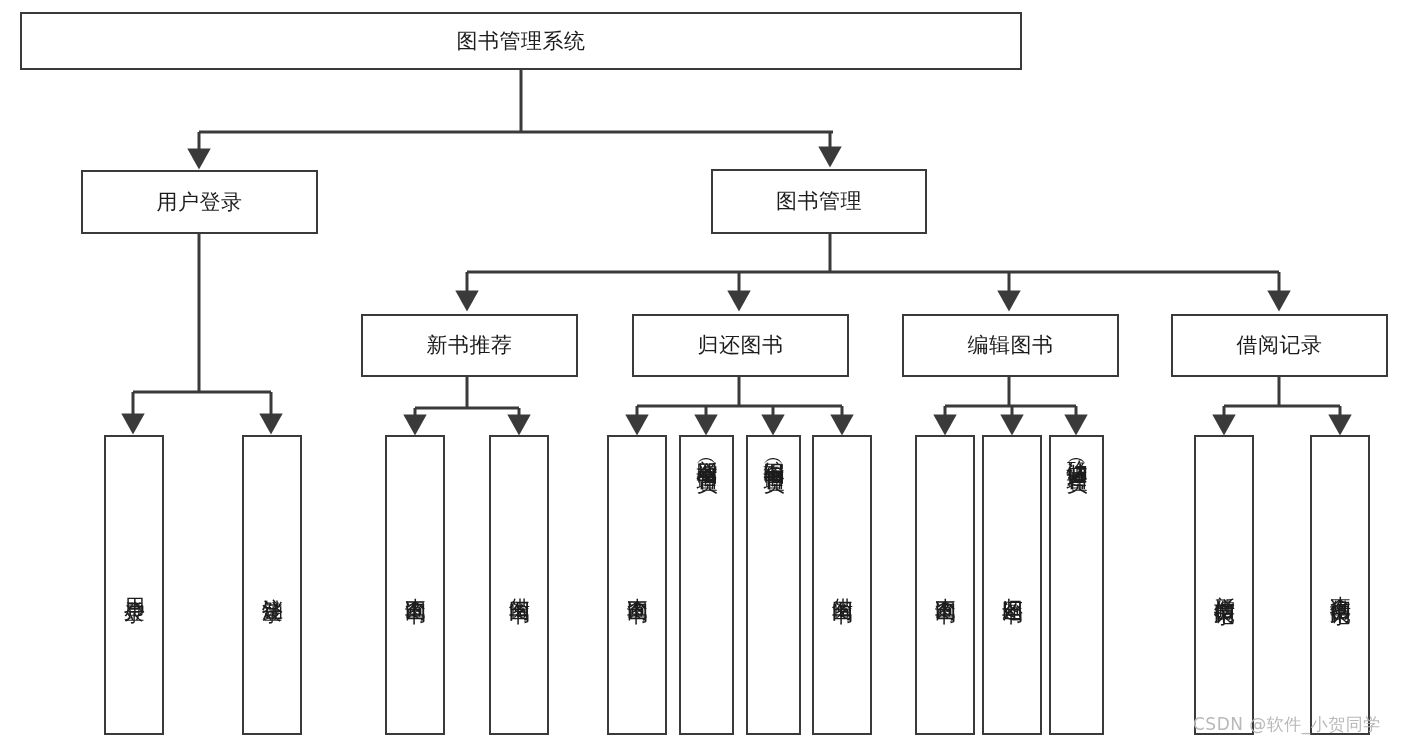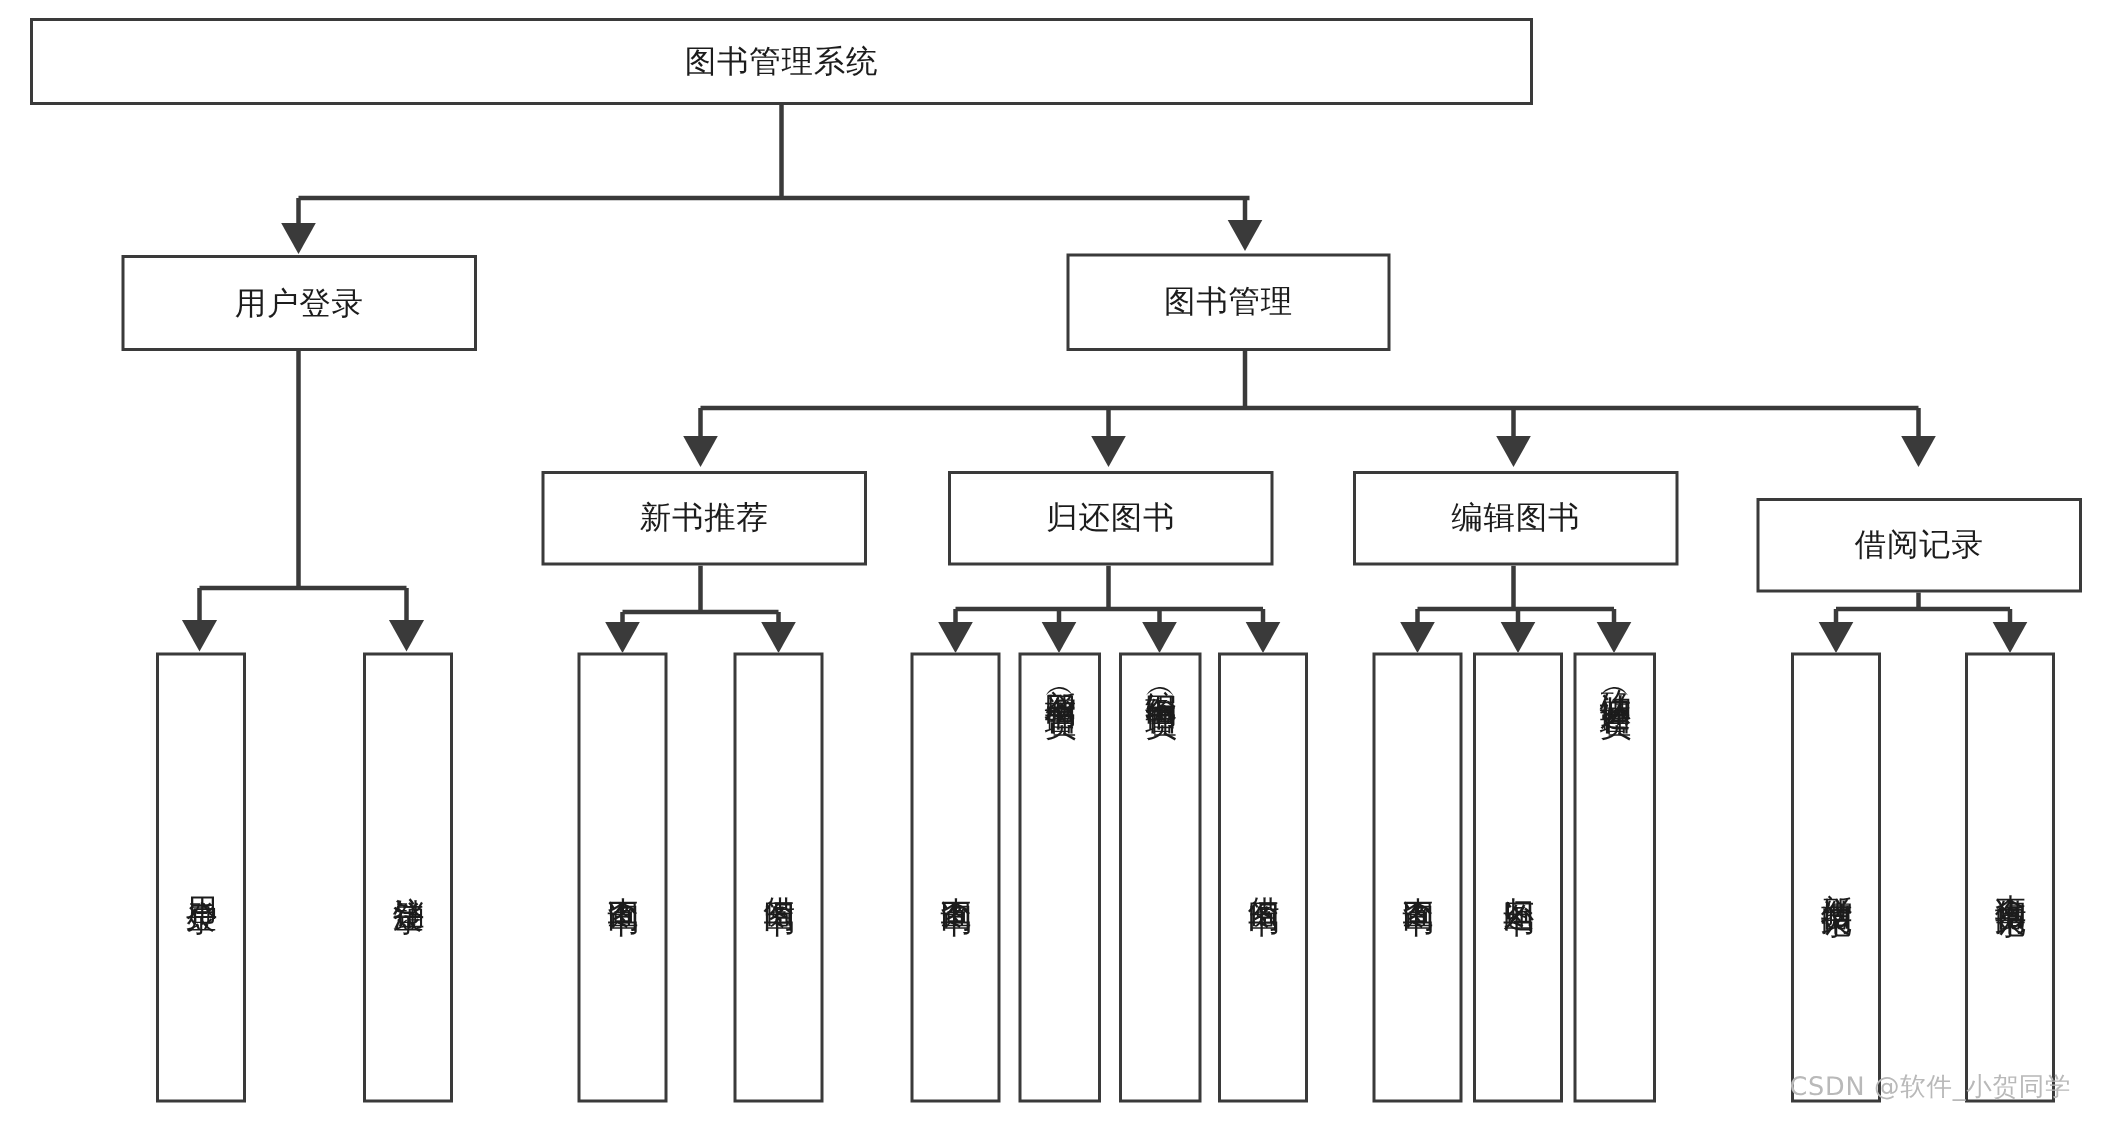--- a/index.html
+++ b/index.html
@@ -146,21 +146,21 @@
   </div>
 
   <div class="node" style="left:632px; top:314px; width:217px; height:63px;">
     <span class="node-label">归还图书</span>
   </div>
 
   <div class="node" style="left:902px; top:314px; width:217px; height:63px;">
     <span class="node-label">编辑图书</span>
   </div>
 
-  <div class="node" style="left:1171px; top:332px; width:217px; height:63px;">
+  <div class="node" style="left:1171px; top:314px; width:217px; height:63px;">
     <span class="node-label">借阅记录</span>
   </div>
 
   <div class="node vertical" style="left:104px; top:435px; width:60px; height:300px;">
     <span class="node-label">用户登录</span>
   </div>
 
   <div class="node vertical" style="left:242px; top:435px; width:60px; height:300px;">
     <span class="node-label">注销登录</span>
   </div>

